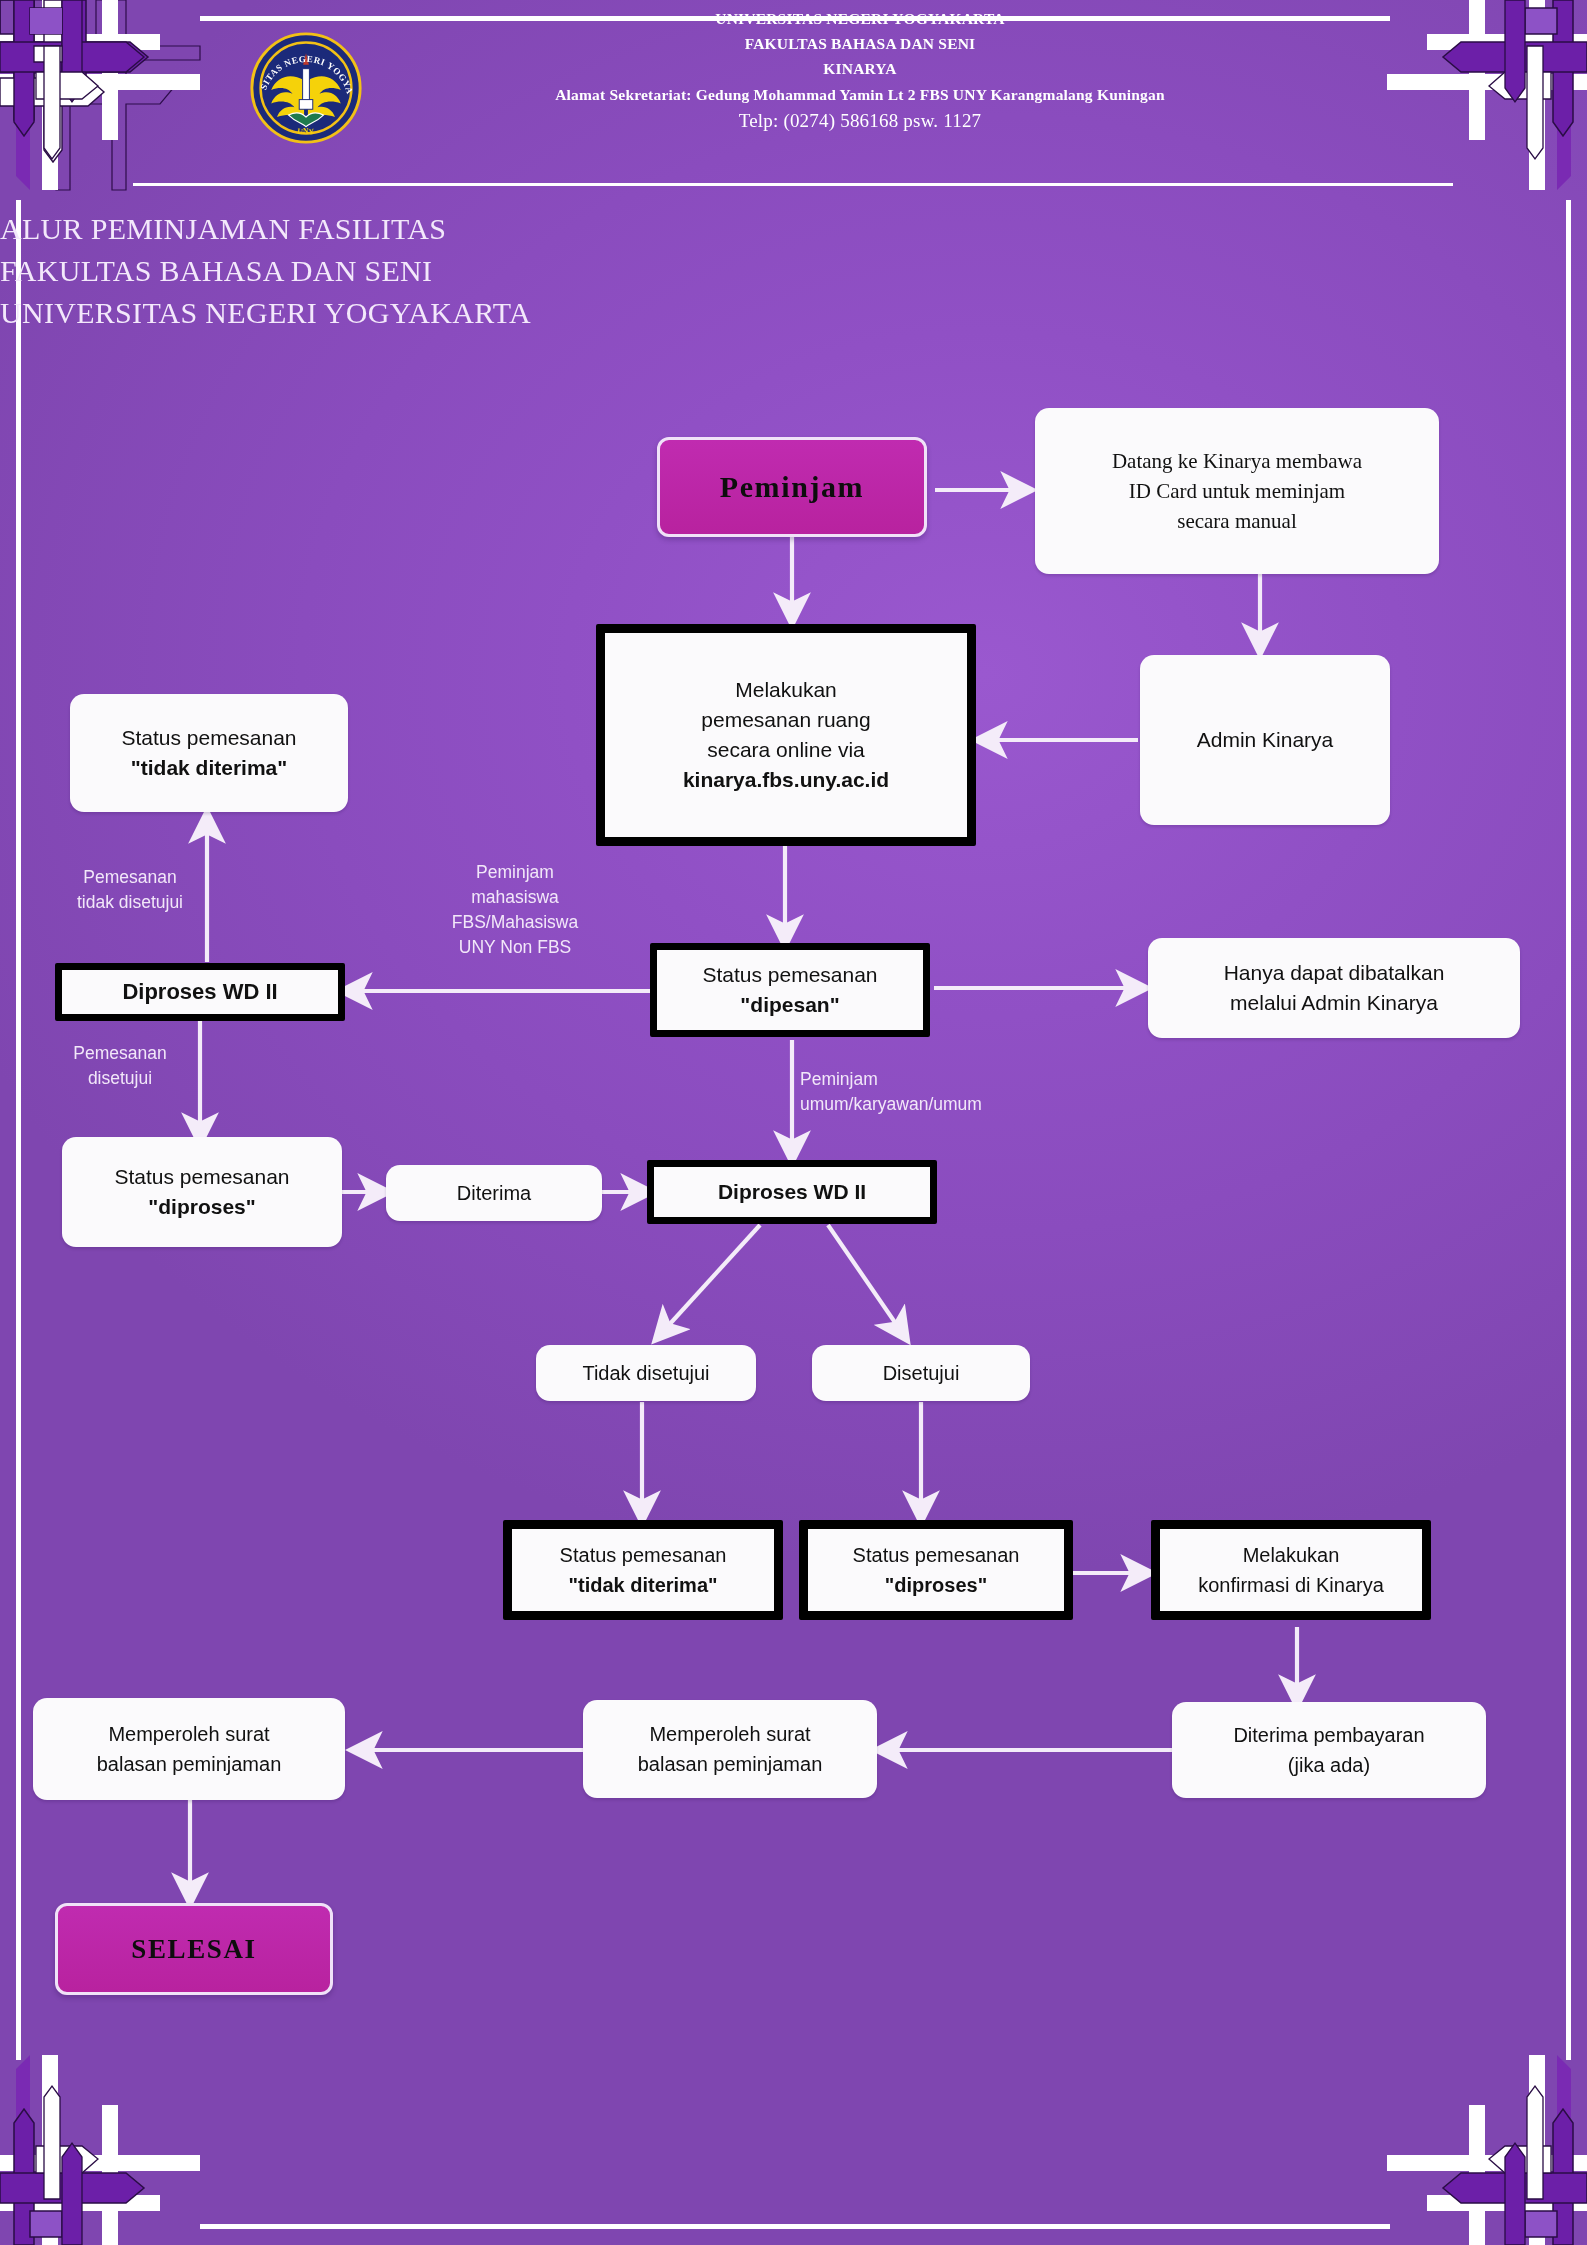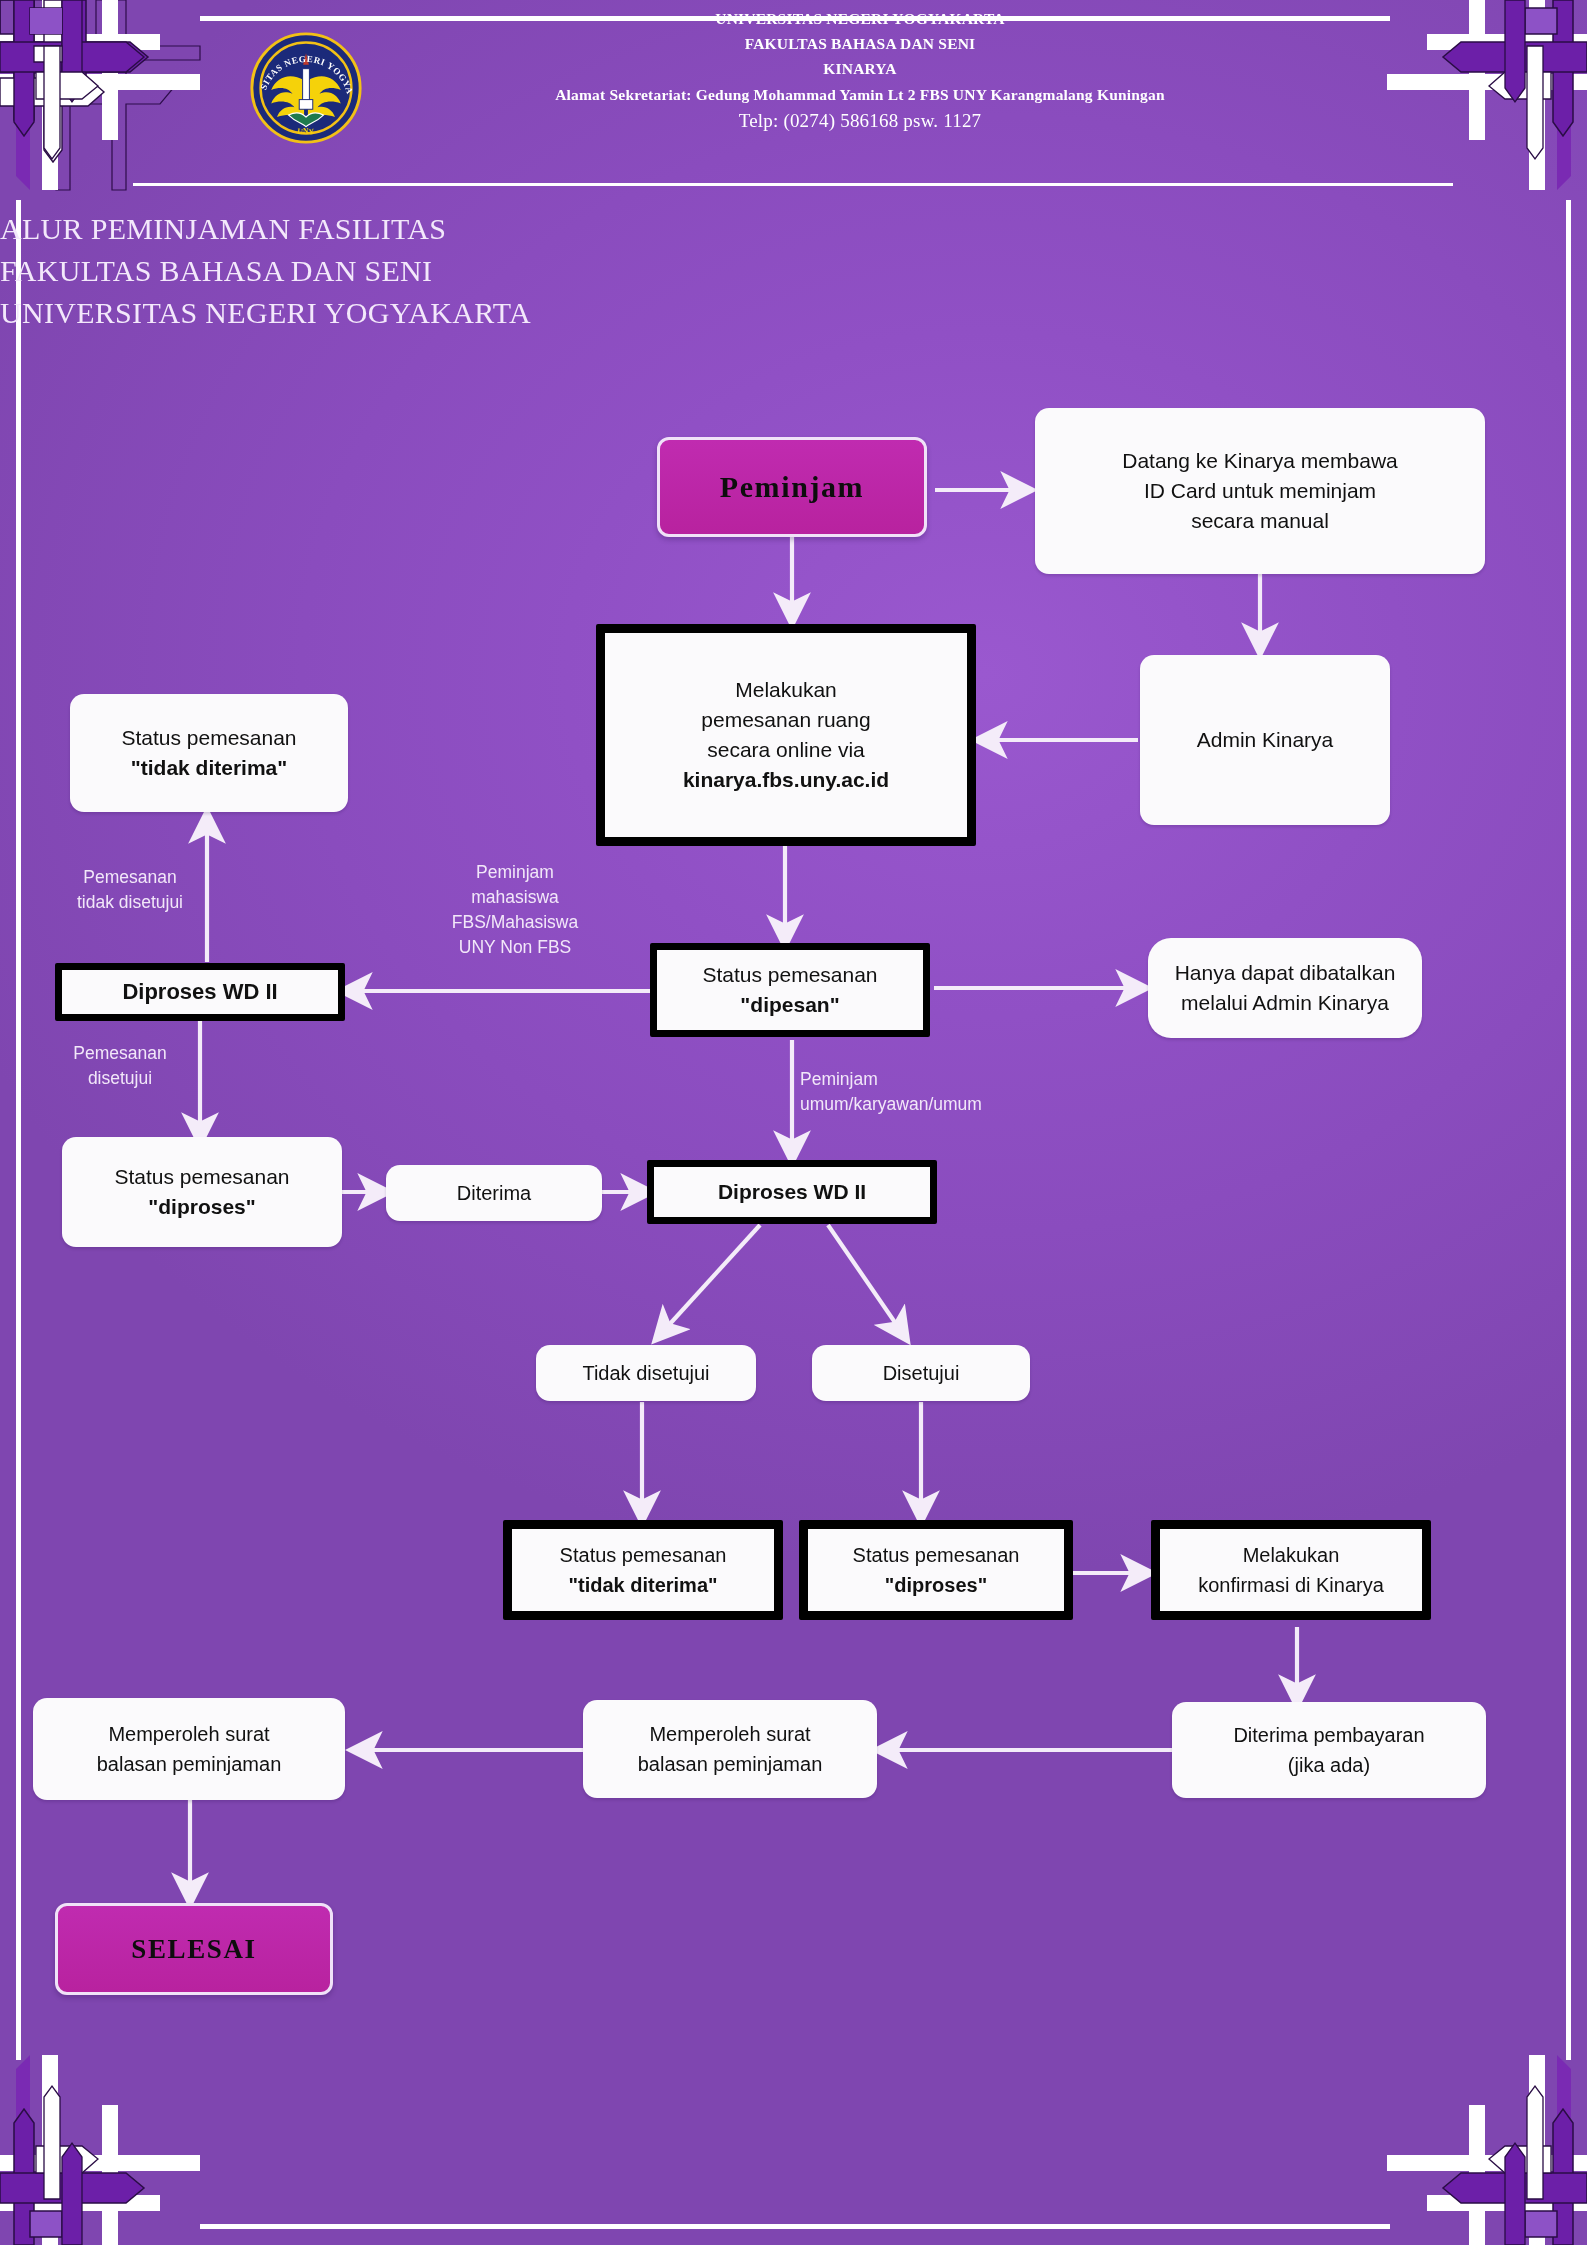--- a/index.html
+++ b/index.html
@@ -341,21 +341,21 @@
       <line x1="585" y1="1750" x2="355" y2="1750"></line>
 
       <line x1="190" y1="1800" x2="190" y2="1900"></line>
     </g>
   </svg>
 
   <div class="node terminator" style="left:657px; top:437px; width:270px; height:100px; font-size:30px;">
     <div class="inner">Peminjam</div>
   </div>
 
-  <div class="node card" style="left:1035px; top:408px; width:450px; height:166px;">
+  <div class="node card" style="left:1035px; top:408px; width:404px; height:166px;font-family:Liberation Serif, serif;">
     <div class="inner">
       <div>Datang ke Kinarya membawa</div>
       <div>ID Card untuk meminjam</div>
       <div>secara manual</div>
     </div>
   </div>
 
   <div class="node card" style="left:1140px; top:655px; width:250px; height:170px;">
     <div class="inner">Admin Kinarya</div>
   </div>
@@ -380,21 +380,21 @@
     <div class="inner b">Diproses WD II</div>
   </div>
 
   <div class="node framed thin" style="left:650px; top:943px; width:280px; height:94px;">
     <div class="inner">
       <div>Status pemesanan</div>
       <div class="b">"dipesan"</div>
     </div>
   </div>
 
-  <div class="node card" style="left:1148px; top:938px; width:274px; height:100px;border-radius:23px;">
+  <div class="node card" style="left:1148px; top:938px; width:372px; height:100px;">
     <div class="inner">
       <div>Hanya dapat dibatalkan</div>
       <div>melalui Admin Kinarya</div>
     </div>
   </div>
 
   <div class="node card" style="left:62px; top:1137px; width:280px; height:110px;">
     <div class="inner">
       <div>Status pemesanan</div>
       <div class="b">"diproses"</div>

